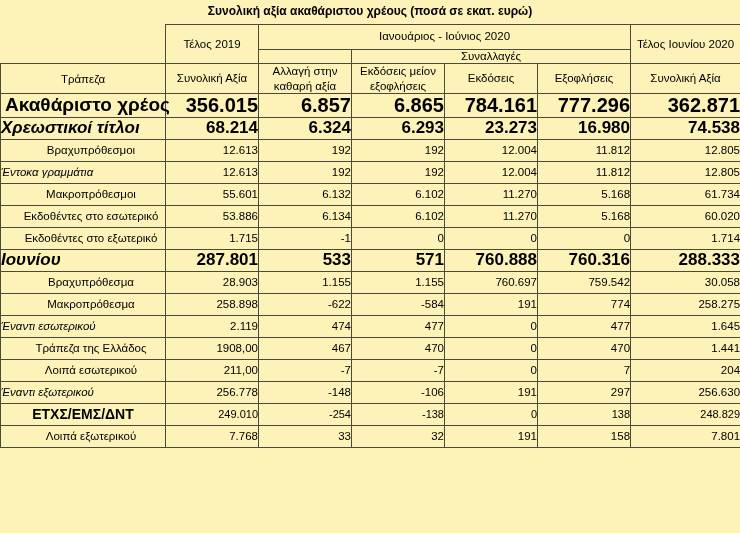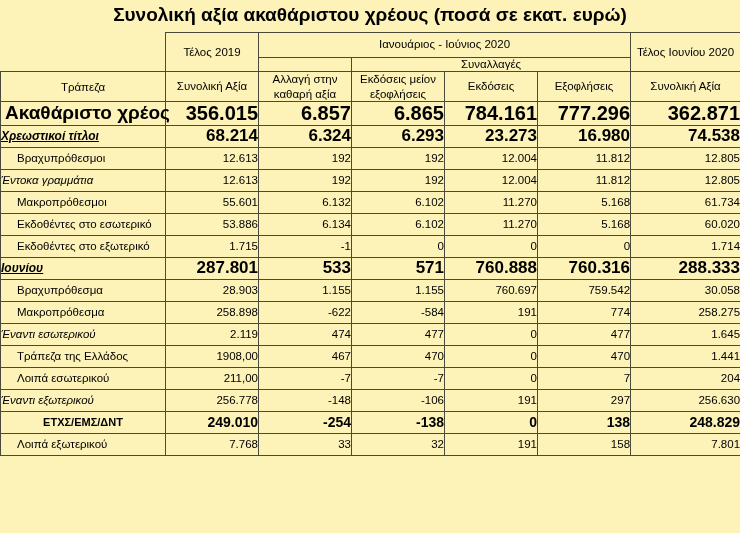--- a/index.html
+++ b/index.html
@@ -15,21 +15,21 @@
     overflow: hidden;
   }
   .page {
     position: relative;
     width: 740px;
     height: 533px;
     background: #fdf2b8;
   }
   .title {
     text-align: center;
-    font-size: 19px;
+    font-size: 12px;
     font-weight: bold;
     padding: 4px 0 6px 0;
     letter-spacing: 0;
   }
   table.main {
     border-collapse: collapse;
     width: 740px;
     table-layout: fixed;
   }
   table.main td, table.main th {
@@ -87,29 +87,29 @@
     font-size: 11.5px;
     padding: 2px 6px 2px 3px;
     white-space: nowrap;
   }
 
   
   tr.r-big td.label { font-size: 19px; font-weight: bold; padding-left: 4px; }
   tr.r-big td.num { font-size: 20px; font-weight: bold; }
   tr.r-big td { height: 23px; }
 
-  tr.r-bold td.label { font-weight: bold; font-style: italic; font-size: 12px; text-decoration: underline; }
+  tr.r-bold td.label { font-weight: bold; font-style: italic; font-size: 17px; }
   tr.r-bold td.num { font-weight: bold; font-size: 17px; }
 
-  tr.r-bold2 td.label { font-weight: bold; font-size: 11px; }
-  tr.r-bold2 td.num { font-weight: bold; font-size: 14px; margin-top: 16px; }
+  tr.r-bold2 td.label { font-weight: bold; font-size: 14px; }
+  tr.r-bold2 td.num { font-weight: normal; font-size: 11px; margin-top: 16px; }
 
   tr.r-italic td.label { font-style: italic; }
 
-  tr.r-indent td.label { padding-left: 16px; }
+  tr.r-indent td.label { padding-left: 16px; text-align: center; }
 
   tr.data td { height: 21px; }
 
   .center-label { text-align: center !important; }
 </style>
 </head>
 <body>
 
 <div class="page">
 

